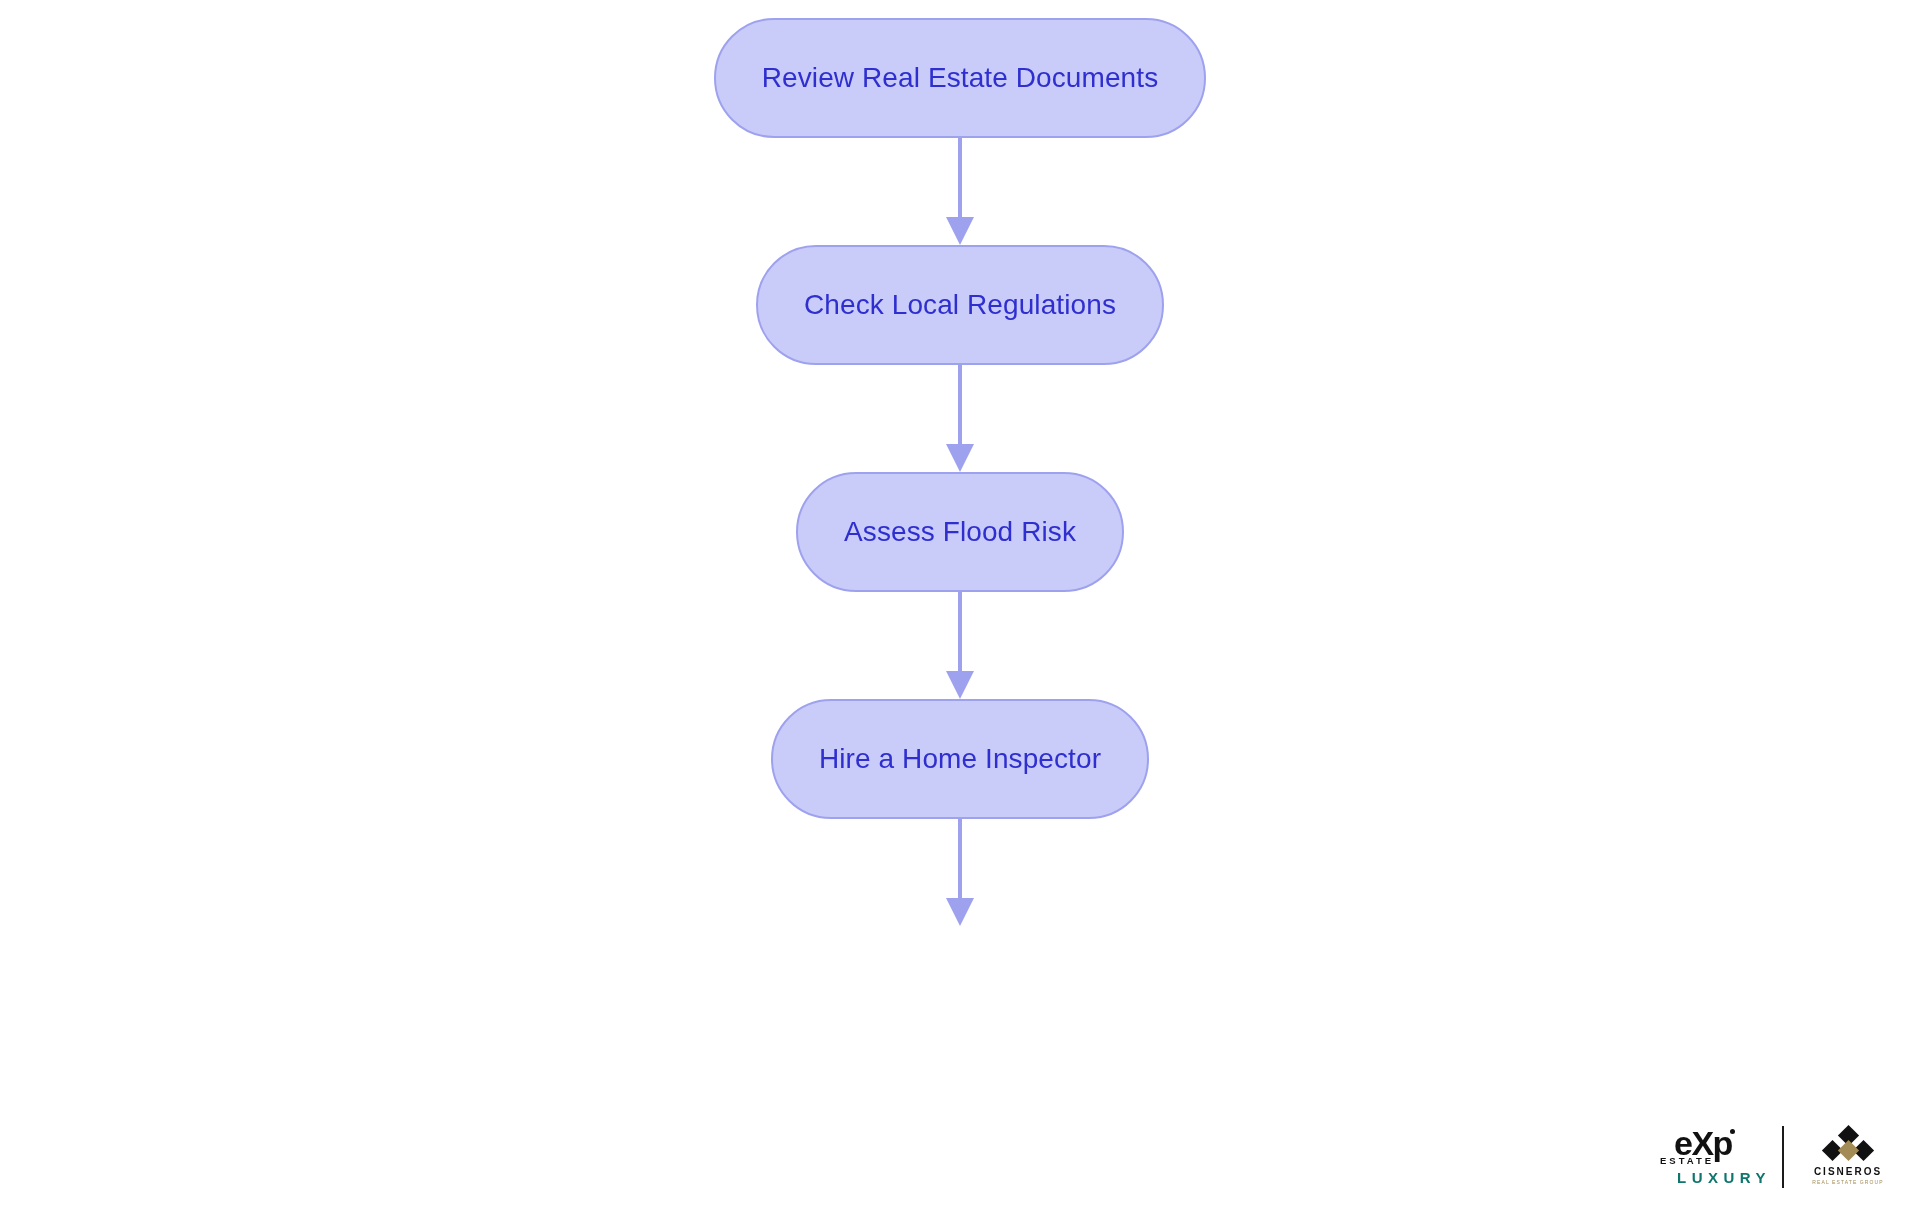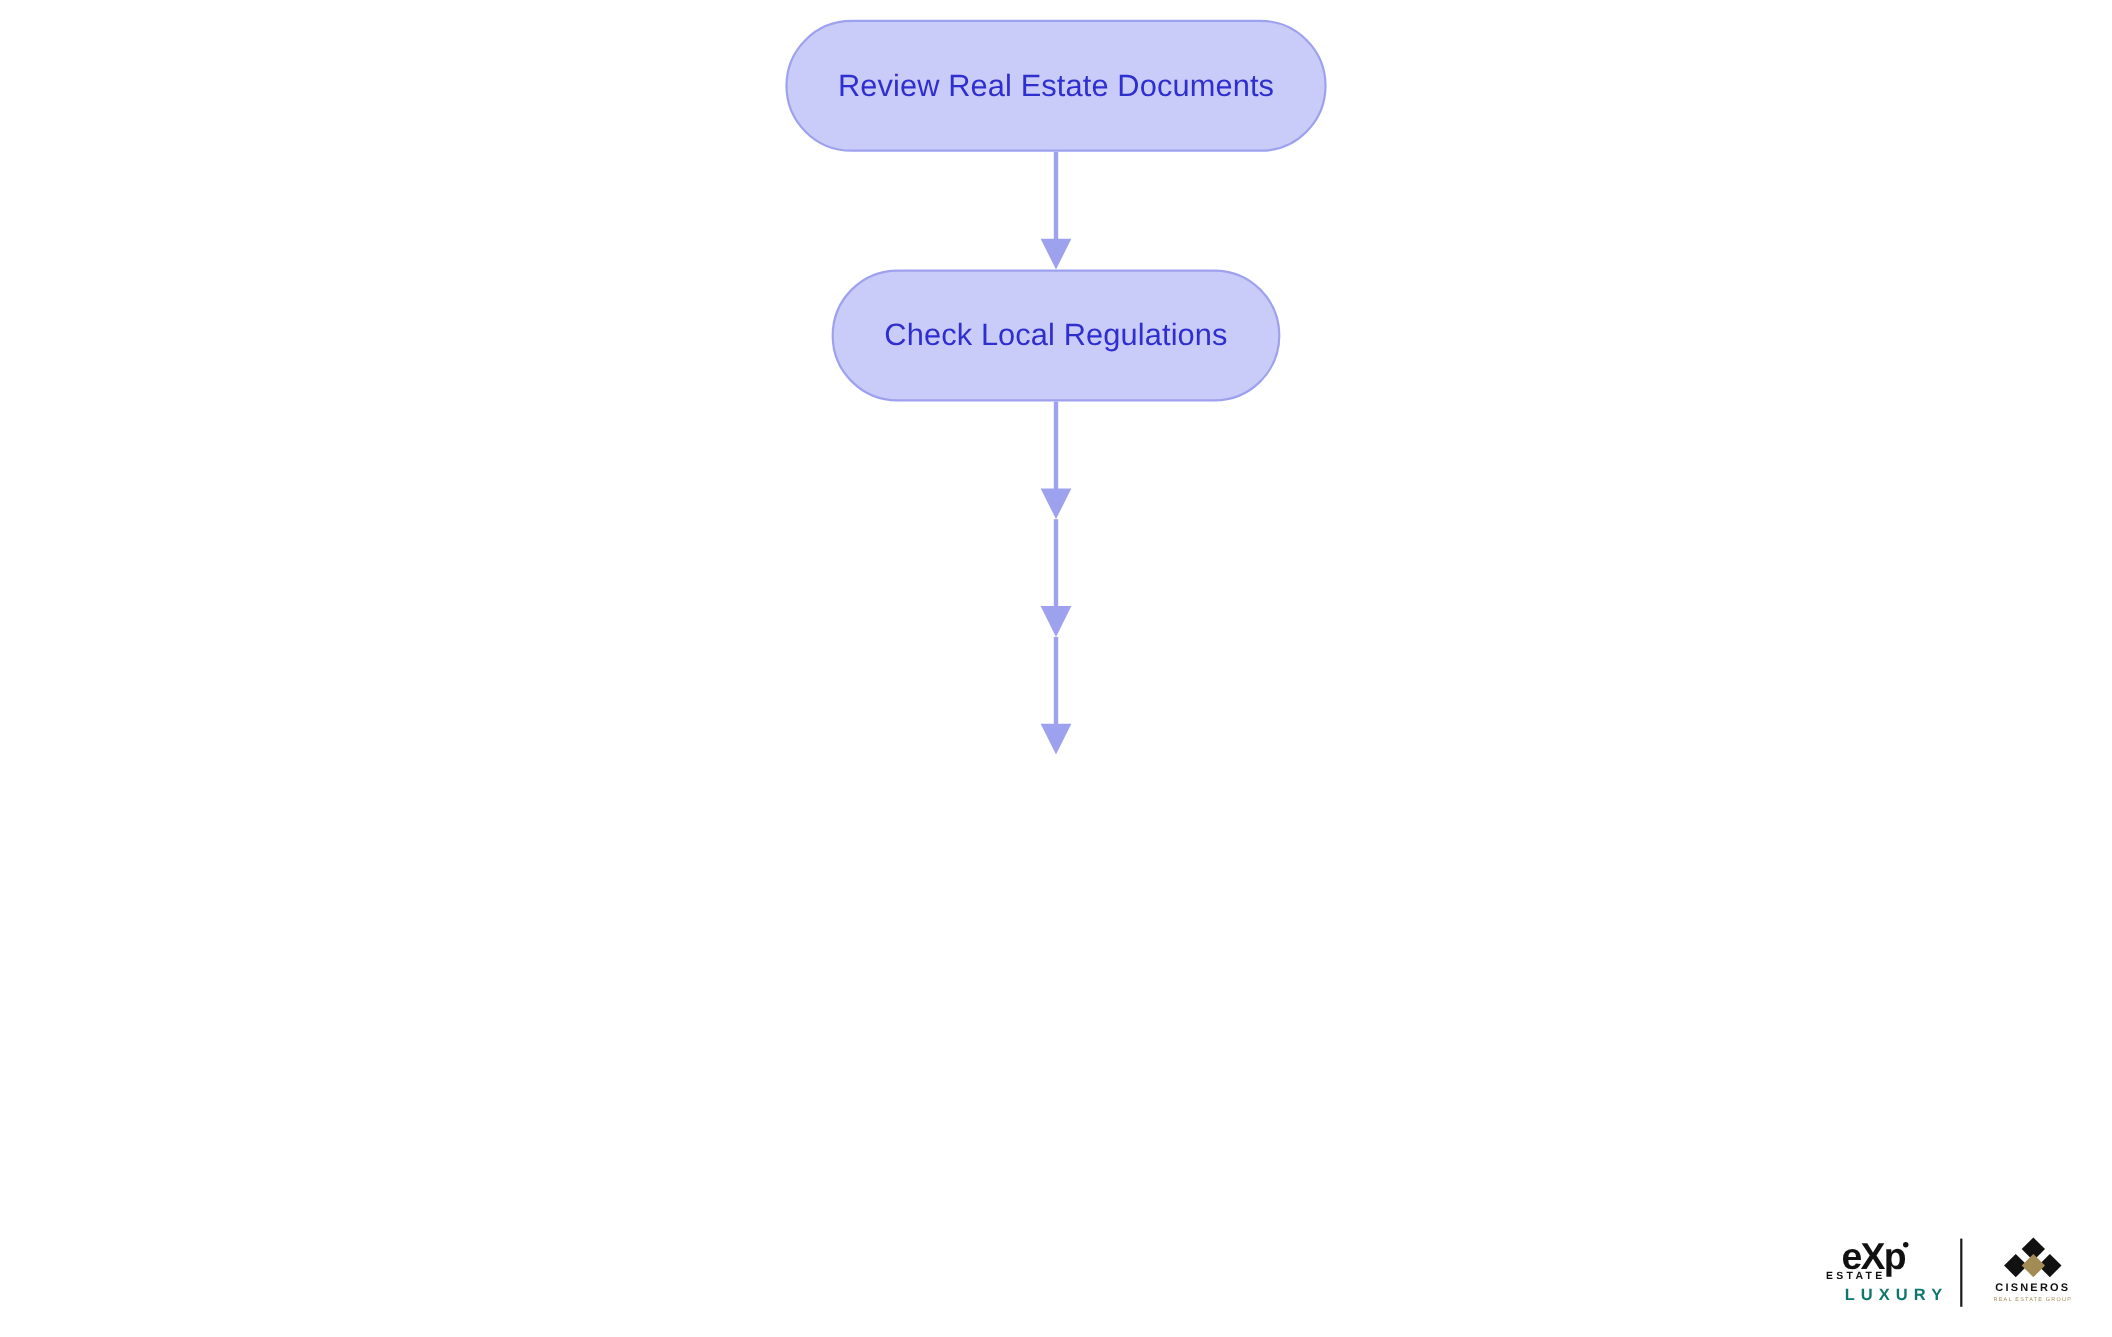--- a/index.html
+++ b/index.html
@@ -197,26 +197,32 @@
 
     <div class="node">
       <span class="node-label">Check Local Regulations</span>
     </div>
 
     <div class="connector">
       <span class="connector-line"></span>
       <span class="connector-arrowhead"></span>
     </div>
 
-
-    <div class="connector">
-      <span class="connector-line"></span>
-      <span class="connector-arrowhead"></span>
-    </div>
-
+    <div class="node">
+      <span class="node-label">Assess Flood Risk</span>
+    </div>
+
+    <div class="connector">
+      <span class="connector-line"></span>
+      <span class="connector-arrowhead"></span>
+    </div>
+
+    <div class="node">
+      <span class="node-label">Hire a Home Inspector</span>
+    </div>
 
     <div class="connector">
       <span class="connector-line"></span>
       <span class="connector-arrowhead"></span>
     </div>
 
 
   </div>
 
   <div class="brand-lockup">

